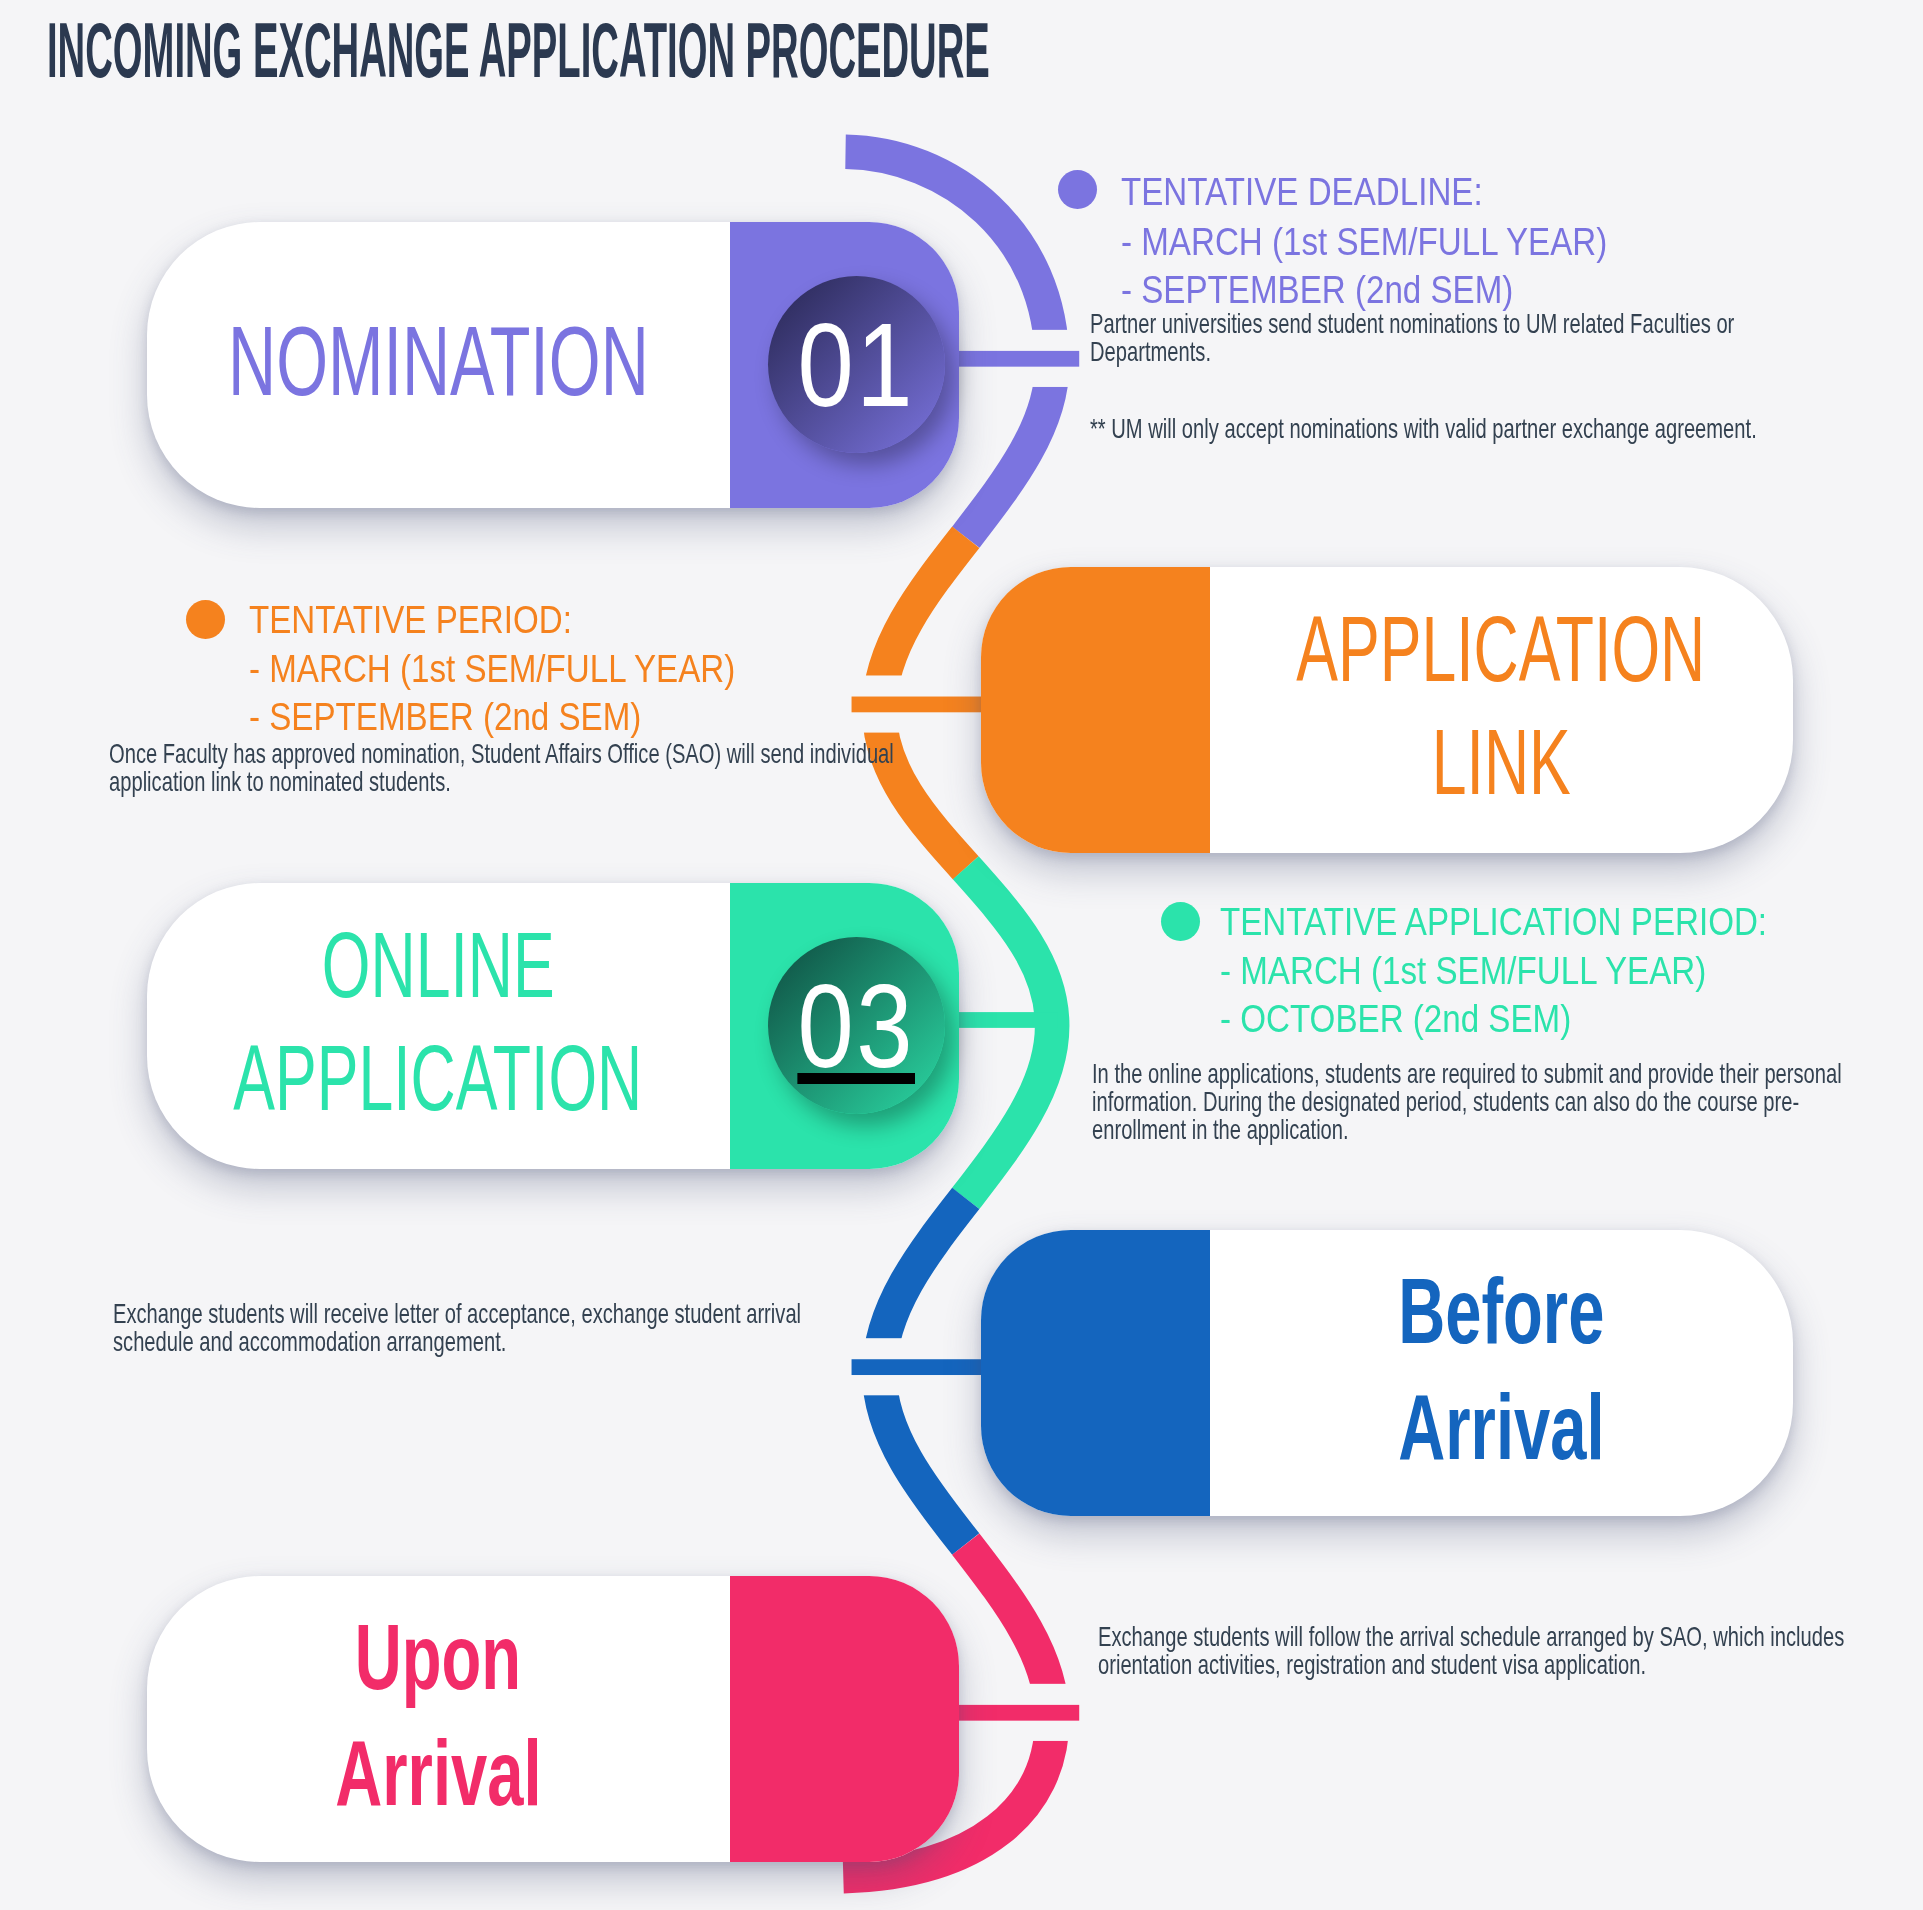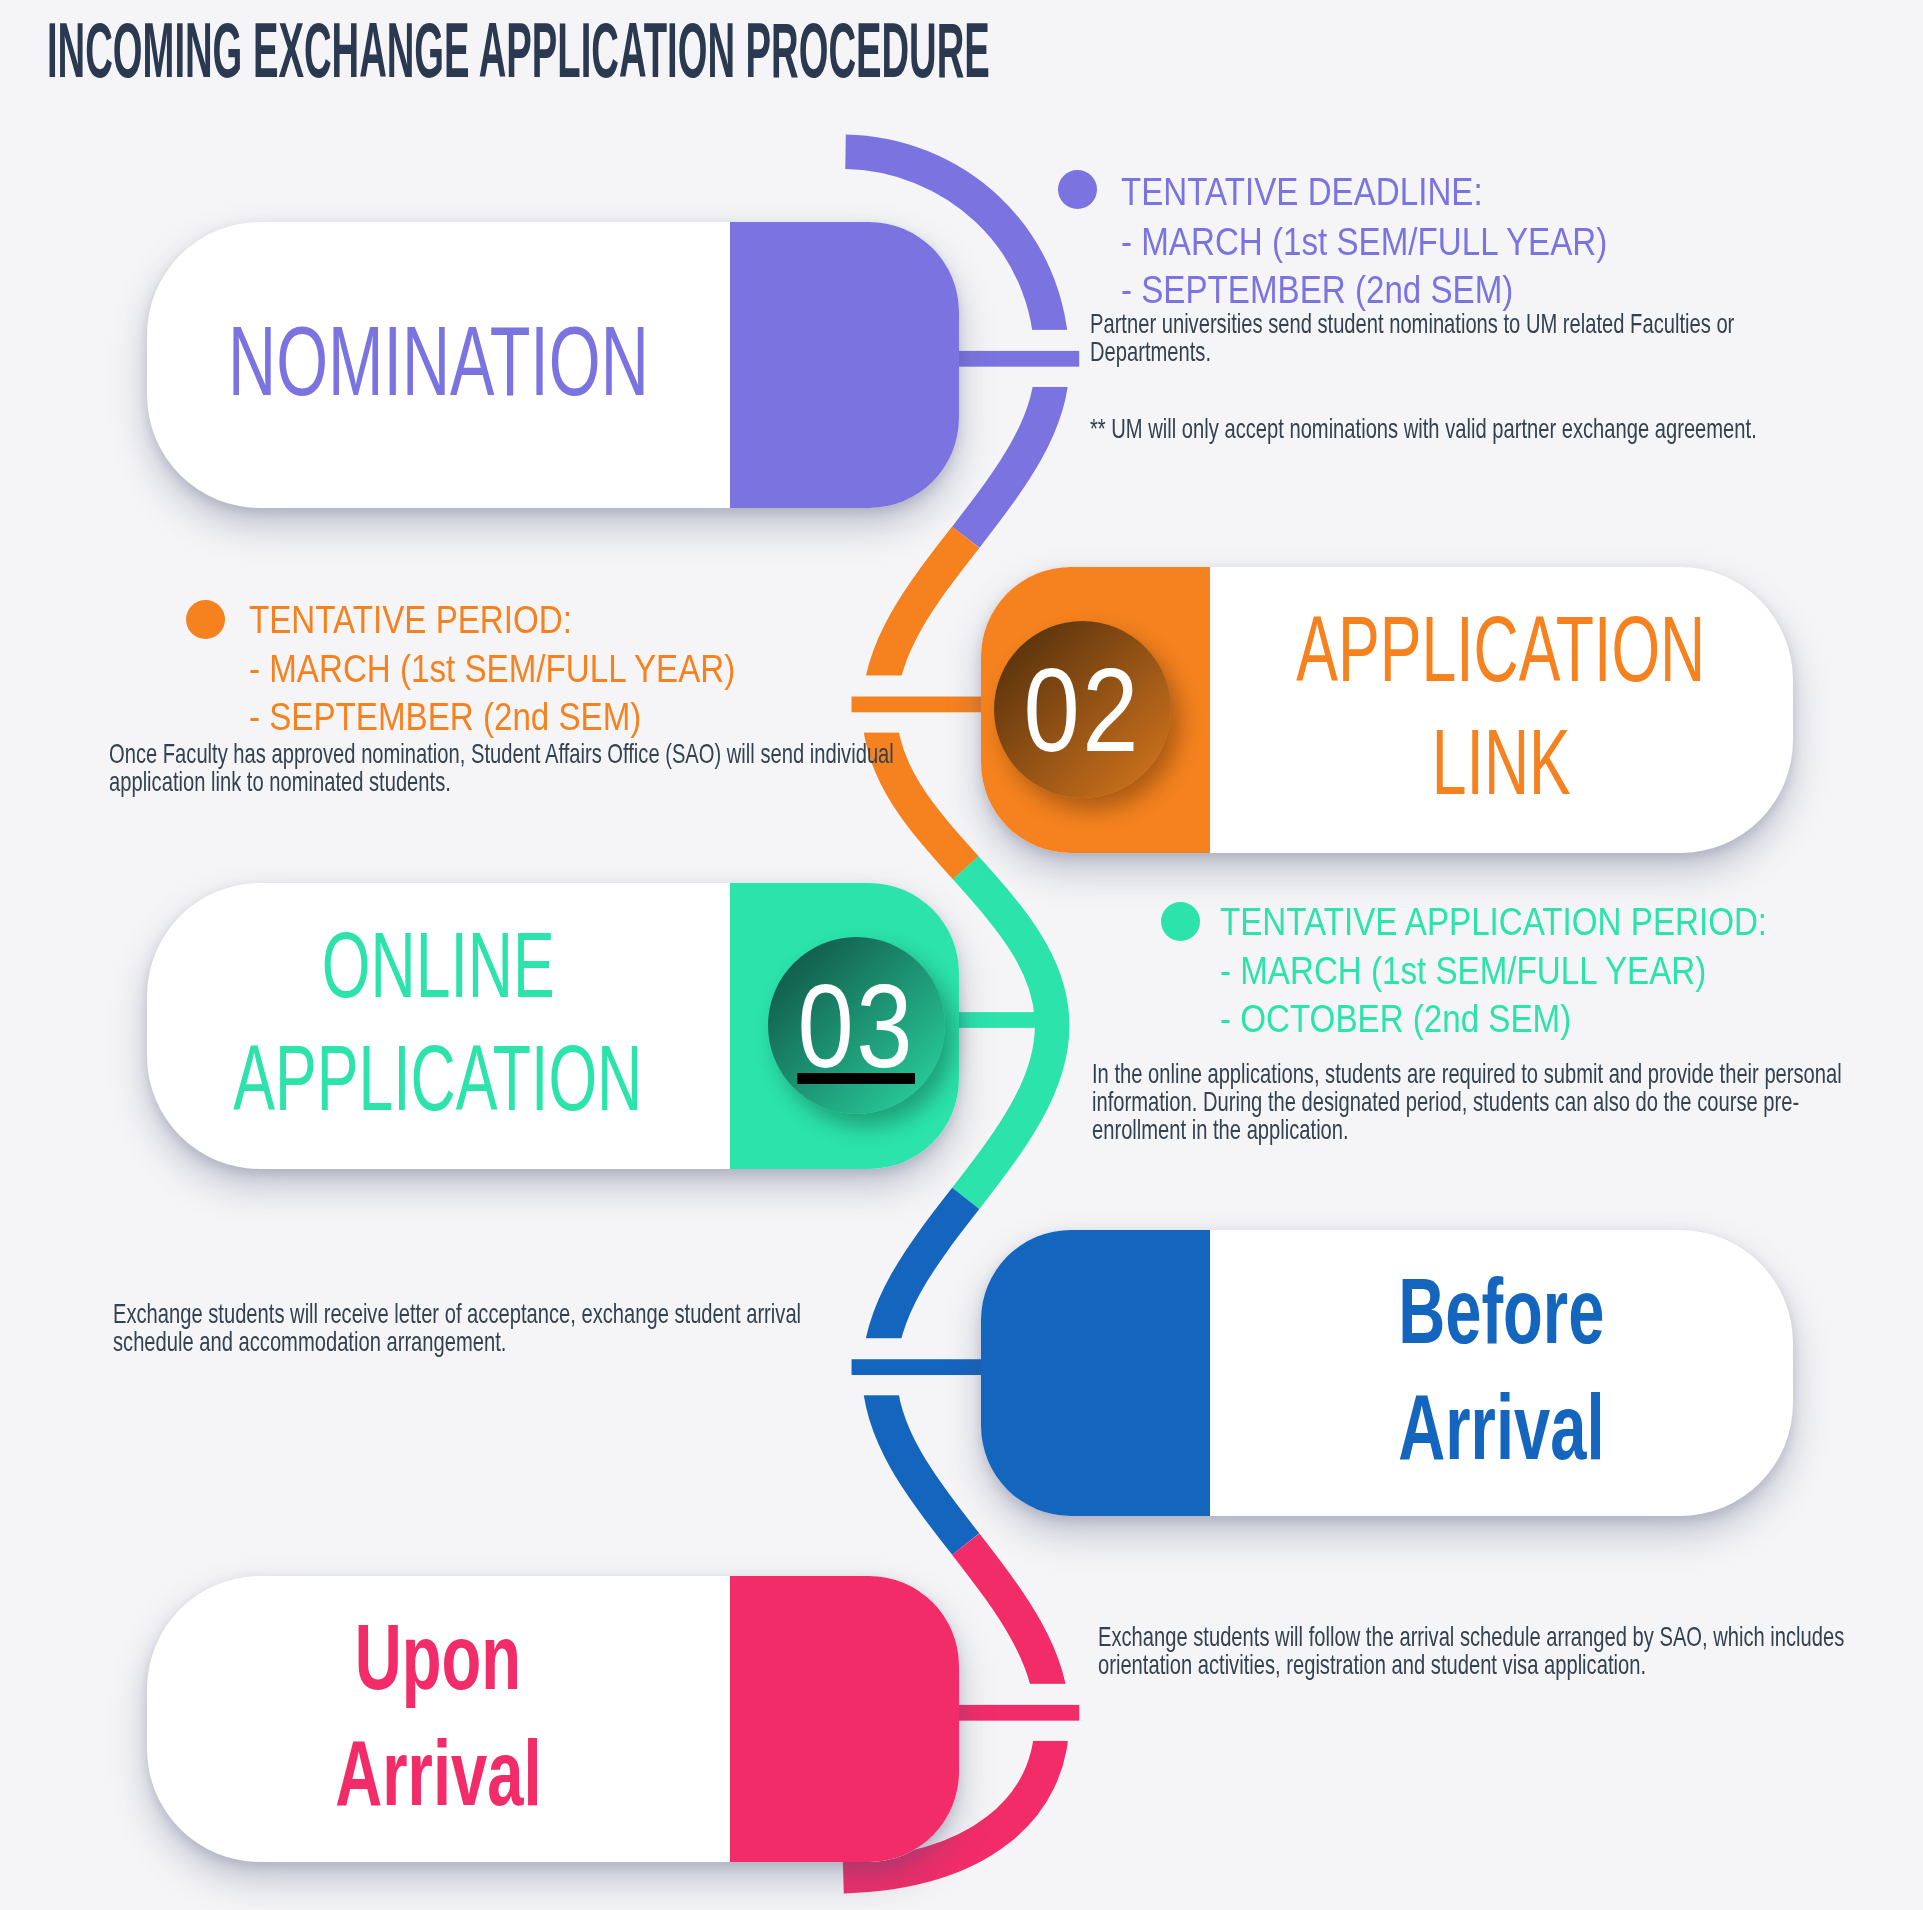--- a/index.html
+++ b/index.html
@@ -60,30 +60,30 @@
     <rect x="1133" y="927" width="191" height="21" fill="#f5821e"></rect>
     <rect x="1258" y="1347" width="149" height="21" fill="#2be3ab"></rect>
     <rect x="1133" y="1809" width="191" height="21" fill="#1465be"></rect>
     <rect x="1256" y="2269" width="180" height="21" fill="#f22c69"></rect>
   </svg>
 
   <div class="page-title" style="color: rgb(43, 57, 80);">INCOMING EXCHANGE APPLICATION PROCEDURE</div>
 
   <div class="card right" style="top:222px;">
     <div class="colorblock" style="background: rgb(123, 116, 224);"></div>
+    <div class="numcircle" style="background: linear-gradient(135deg, rgb(38, 37, 80), rgb(123, 116, 224));">
+      <span class="num">01</span>
+    </div>
     <div class="titlebox">
       <div class="pill-title one" style="color: rgb(123, 116, 224);">NOMINATION</div>
     </div>
   </div>
 
   <div class="card left" style="top:567px;">
     <div class="colorblock" style="background: rgb(245, 130, 30);"></div>
-    <div class="numcircle" style="background: linear-gradient(135deg, rgb(74, 43, 11), rgb(217, 120, 30));">
-      <span class="num">02</span>
-    </div>
     <div class="titlebox">
       <div class="pill-title" style="color: rgb(245, 130, 30);">APPLICATION</div>
       <div class="pill-title" style="color: rgb(245, 130, 30);">LINK</div>
     </div>
   </div>
 
   <div class="card right" style="top:883px;">
     <div class="colorblock" style="background: rgb(43, 227, 171);"></div>
     <div class="numcircle" style="background: linear-gradient(135deg, rgb(14, 74, 63), rgb(43, 217, 164)); text-decoration: underline;">
       <span class="num">03</span>

